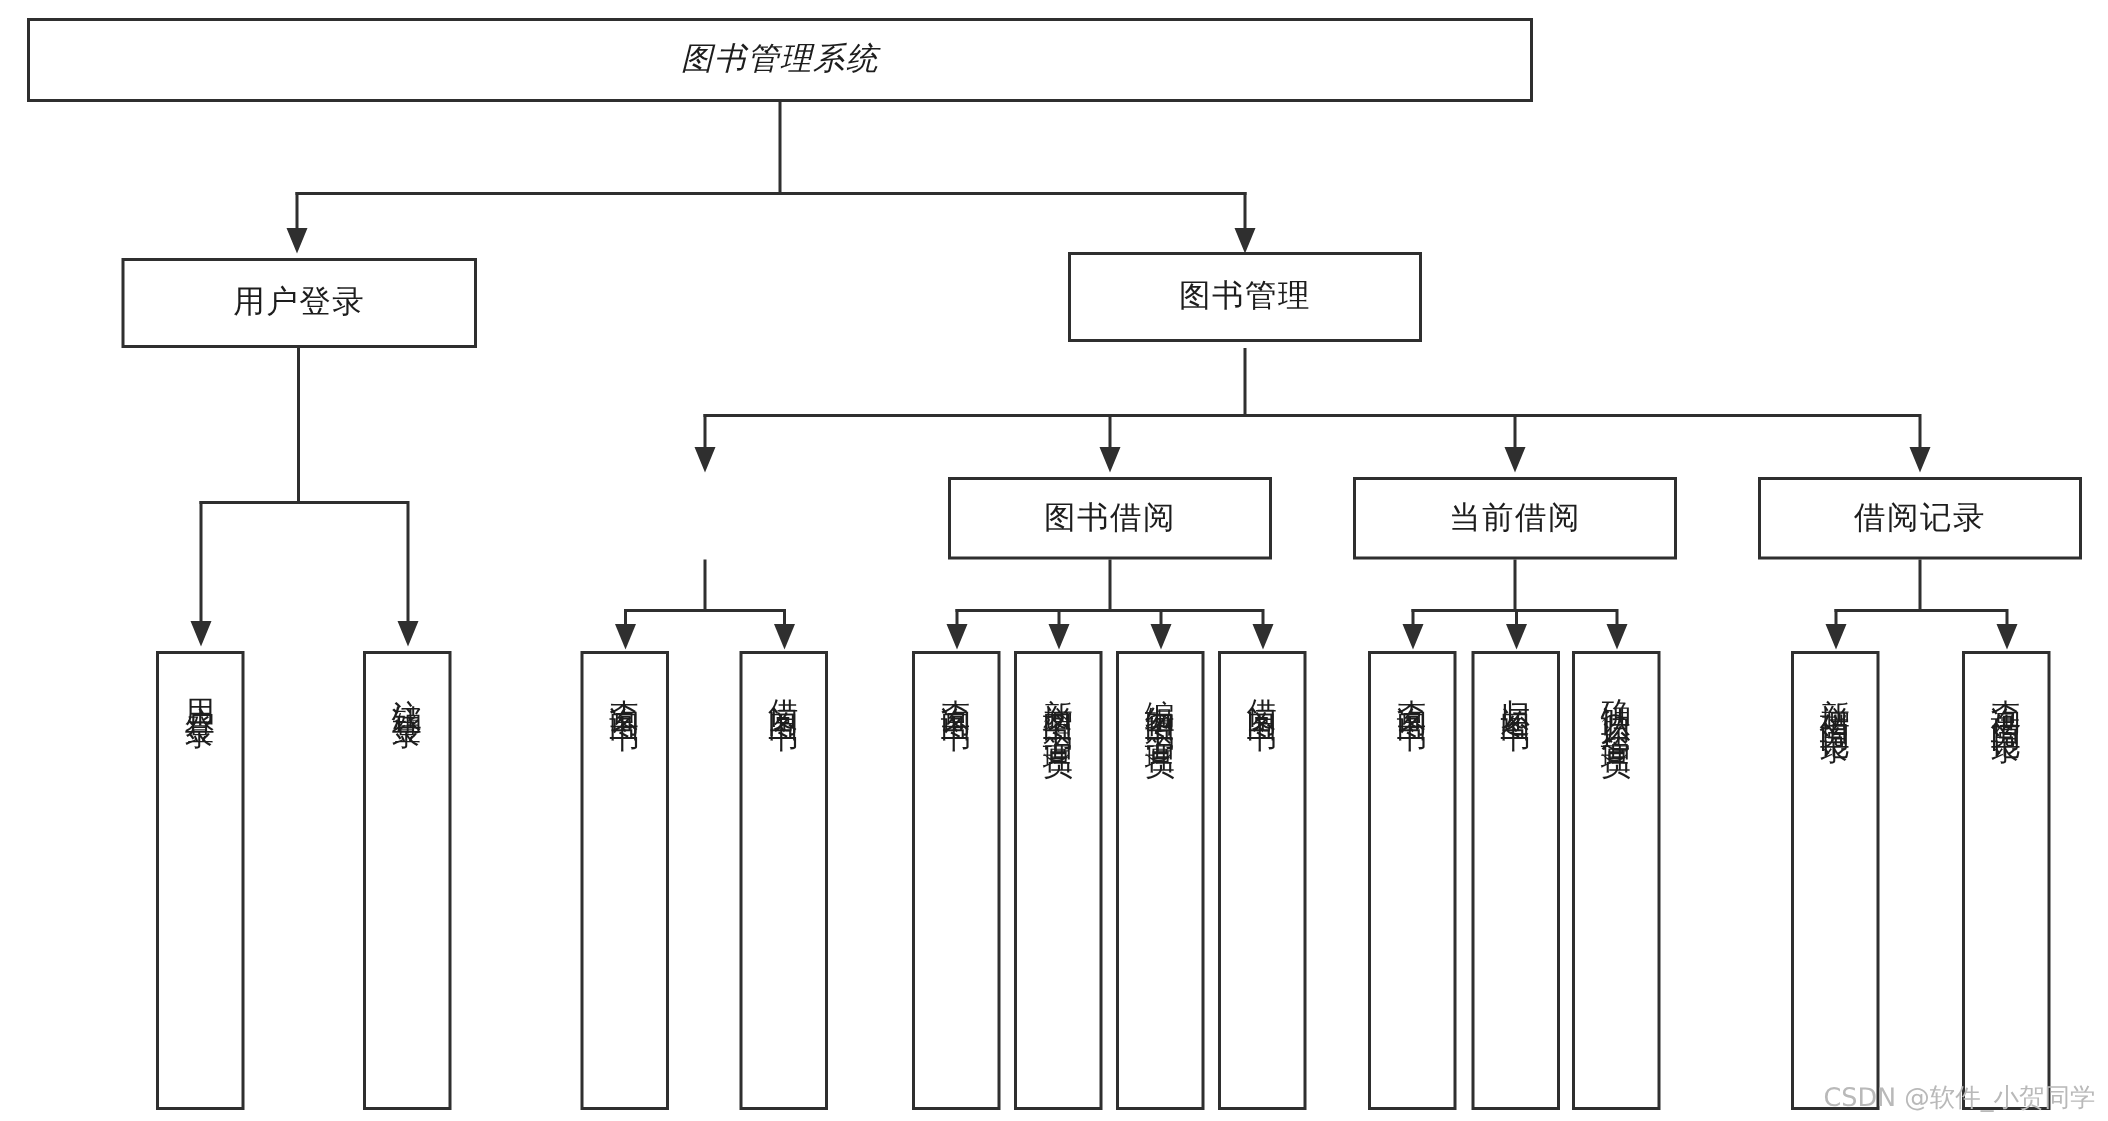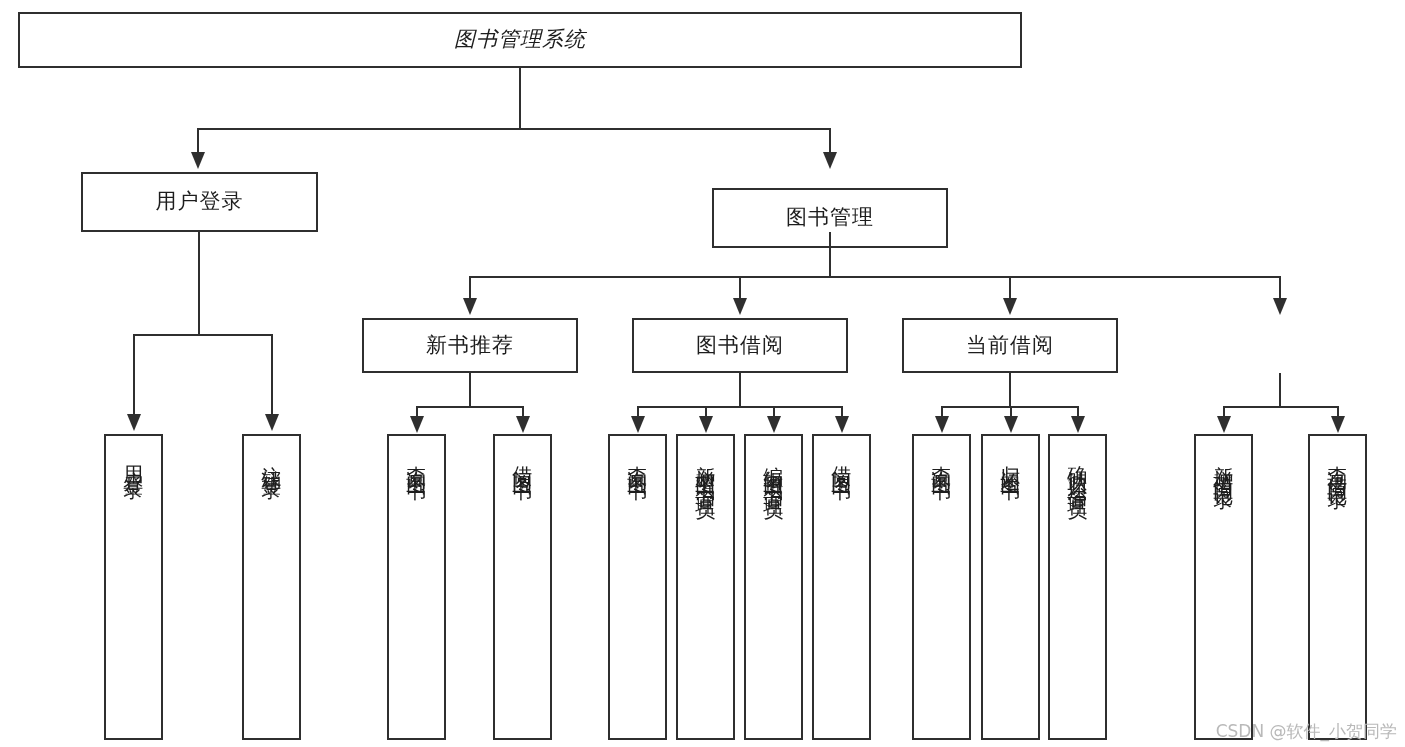--- a/index.html
+++ b/index.html
@@ -95,21 +95,21 @@
   <div class="edge v" style="left:197px; top:128px; height:28px;"></div>
   <div class="arrow" style="left:191px; top:152px;"></div>
 
   <div class="edge v" style="left:829px; top:128px; height:28px;"></div>
   <div class="arrow" style="left:823px; top:152px;"></div>
 
   <div class="node horiz" style="left:81px; top:172px; width:237px; height:60px;">
     <span>用户登录</span>
   </div>
 
-  <div class="node horiz" style="left:712px; top:188px; width:236px; height:60px;">
+  <div class="node horiz" style="left:712px; top:168px; width:236px; height:60px;">
     <span>图书管理</span>
   </div>
 
   <div class="edge v" style="left:198px; top:232px; height:103px;"></div>
   <div class="edge h" style="left:133px; top:334px; width:139px;"></div>
   <div class="edge v" style="left:133px; top:334px; height:83px;"></div>
   <div class="arrow" style="left:127px; top:414px;"></div>
   <div class="edge v" style="left:271px; top:334px; height:83px;"></div>
   <div class="arrow" style="left:265px; top:414px;"></div>
 
@@ -117,28 +117,28 @@
   <div class="edge h" style="left:469px; top:276px; width:811px;"></div>
   <div class="edge v" style="left:469px; top:276px; height:26px;"></div>
   <div class="arrow" style="left:463px; top:298px;"></div>
   <div class="edge v" style="left:739px; top:276px; height:26px;"></div>
   <div class="arrow" style="left:733px; top:298px;"></div>
   <div class="edge v" style="left:1009px; top:276px; height:26px;"></div>
   <div class="arrow" style="left:1003px; top:298px;"></div>
   <div class="edge v" style="left:1279px; top:276px; height:26px;"></div>
   <div class="arrow" style="left:1273px; top:298px;"></div>
 
-  <div class="node horiz" style="left:362px; top:318px; width:216px; height:55px;">
-    <span>新书推荐</span>
-  </div>
   <div class="node horiz" style="left:632px; top:318px; width:216px; height:55px;">
     <span>图书借阅</span>
   </div>
   <div class="node horiz" style="left:902px; top:318px; width:216px; height:55px;">
     <span>当前借阅</span>
+  </div>
+  <div class="node horiz" style="left:1172px; top:318px; width:216px; height:55px;">
+    <span>借阅记录</span>
   </div>
 
   <div class="edge v" style="left:469px; top:373px; height:34px;"></div>
   <div class="edge h" style="left:416px; top:406px; width:107px;"></div>
   <div class="edge v" style="left:416px; top:406px; height:13px;"></div>
   <div class="arrow" style="left:410px; top:416px;"></div>
   <div class="edge v" style="left:522px; top:406px; height:13px;"></div>
   <div class="arrow" style="left:516px; top:416px;"></div>
 
   <div class="edge v" style="left:739px; top:373px; height:34px;"></div>

